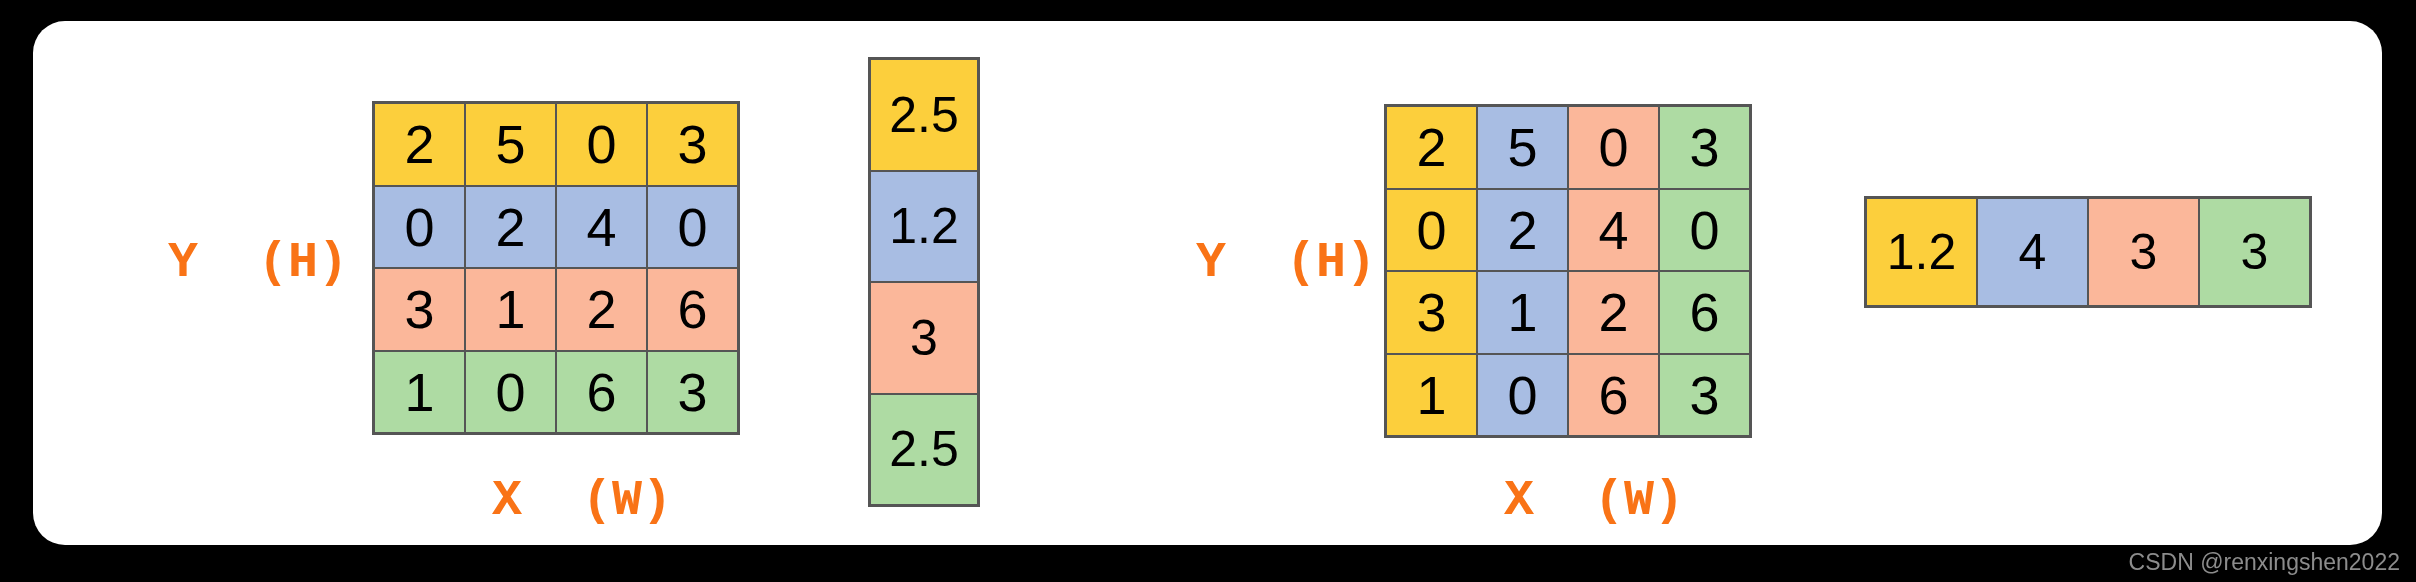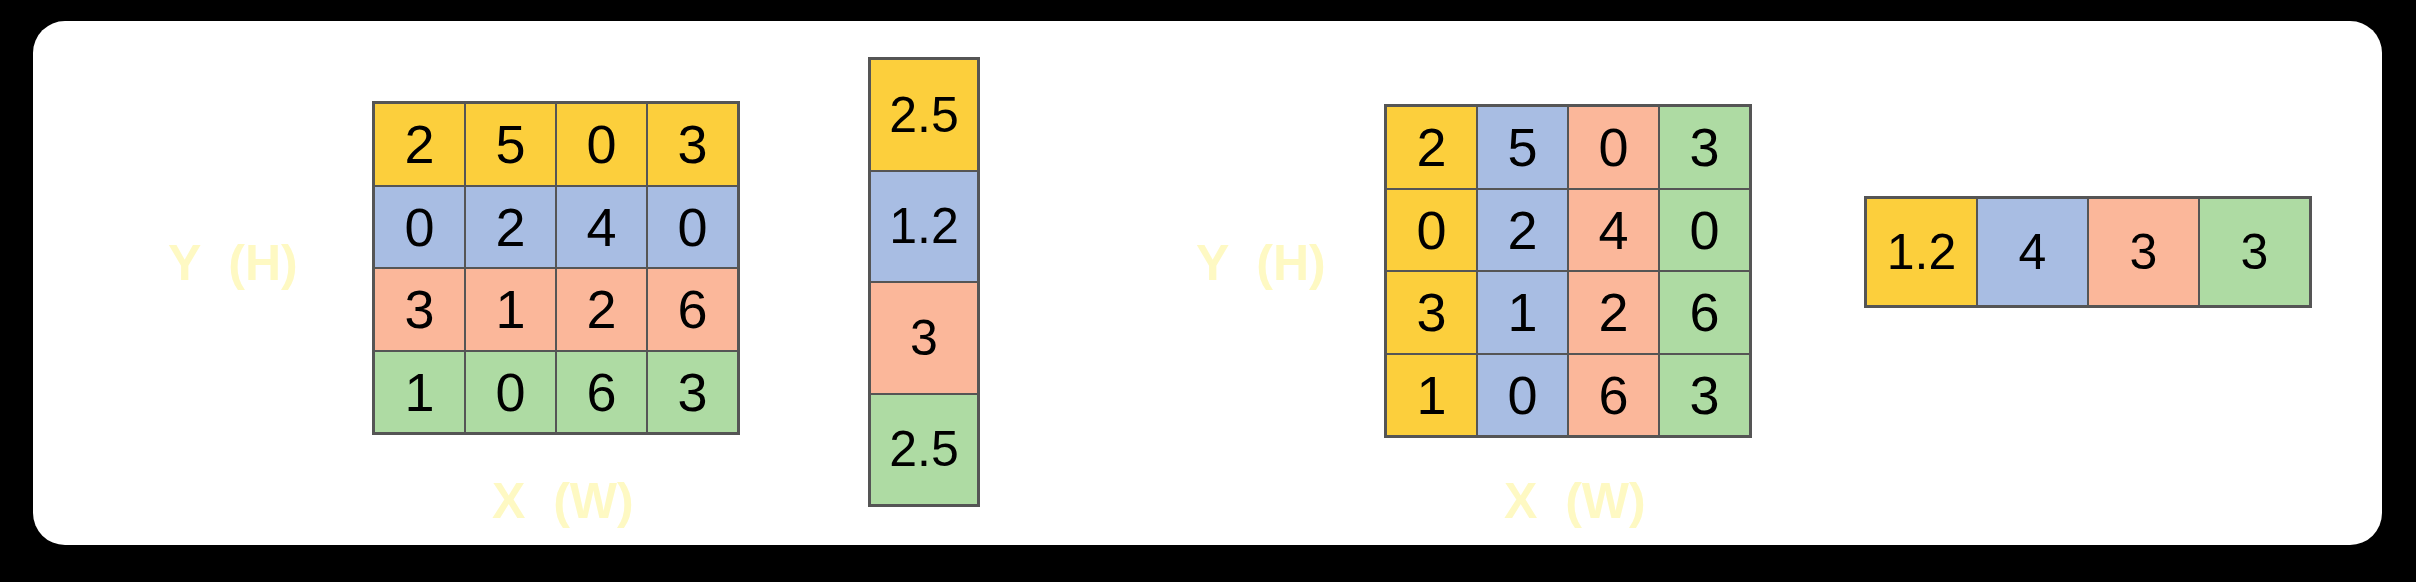--- a/index.html
+++ b/index.html
@@ -85,24 +85,24 @@
     width: 448px;
     height: 112px;
     grid-template-columns: repeat(4, 1fr);
     grid-template-rows: 1fr;
   }
   #vector-row .cell { font-size: 50px; }
 
   
   .axis-label {
     position: absolute;
-    font-family: Liberation Sans, sans-serif;
+    font-family: Liberation Mono, monospace;
     font-weight: bold;
     font-size: 50px;
-    color: #fef9c3;
+    color: #f97316;
     white-space: pre;
     line-height: 1;
   }
   #label-y-left  { left: 168px;  top: 238px; }
   #label-x-left  { left: 492px;  top: 476px; }
   #label-y-right { left: 1196px; top: 238px; }
   #label-x-right { left: 1504px; top: 476px; }
 
   
   #watermark {
@@ -175,14 +175,15 @@
 
   <div class="axis-label" id="label-x-right">X  (W)</div>
 
   <div class="matrix" id="vector-row">
       <div class="cell" style="background: rgb(252, 207, 60);">1.2</div>
       <div class="cell" style="background: rgb(168, 189, 227);">4</div>
       <div class="cell" style="background: rgb(251, 183, 154);">3</div>
       <div class="cell" style="background: rgb(174, 219, 163);">3</div>
     </div>
 
+  <div id="watermark">CSDN @renxingshen2022</div>
 
 </div>
 
 </body></html>

